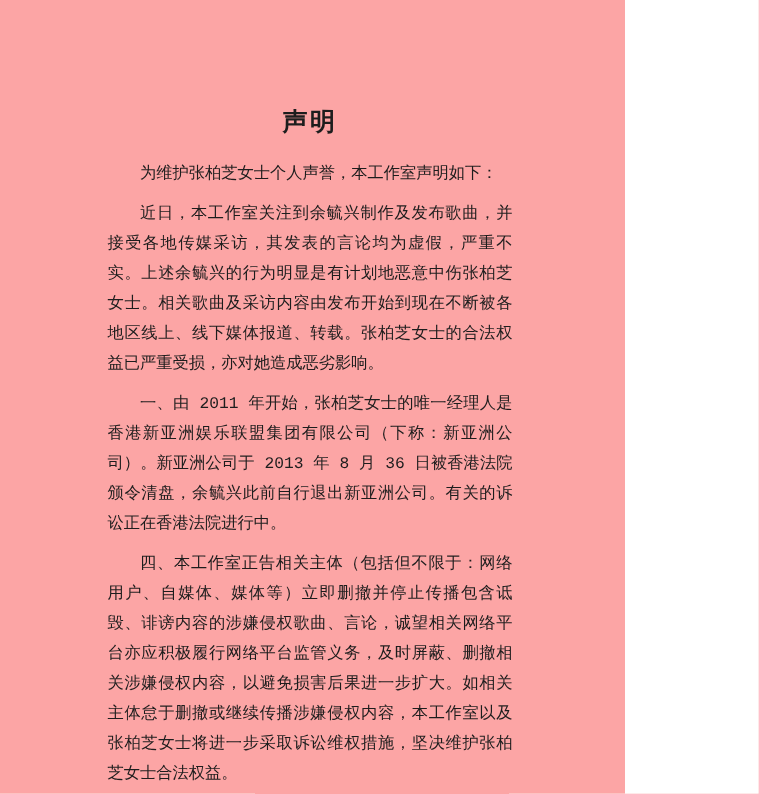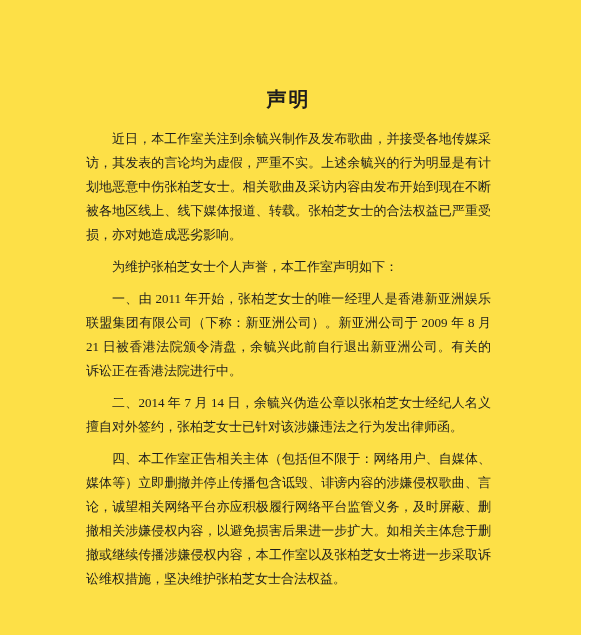--- a/index.html
+++ b/index.html
@@ -8,26 +8,27 @@
   }
   body {
     width: 607px;
     height: 635px;
     overflow: hidden;
     background: #ffffff;
     font-family: "Liberation Serif", "DejaVu Serif", serif;
   }
   .page {
     box-sizing: border-box;
-    width: 581px;
+    width: 500px;
     height: 635px;
     padding: 86px 90px 0 86px;
     overflow: hidden;
-    background: #fde047;
+    background: #fca5a5;
     color: #1d1d1d;
+    font-family: Liberation Mono, monospace;
   }
   .doc-title {
     font-size: 20px;
     font-weight: bold;
     text-align: center;
     line-height: 27px;
     margin: 0 0 14px 0;
     letter-spacing: 2px;
   }
   .para {
@@ -38,24 +39,23 @@
     margin: 0 0 8px 0;
     word-break: break-all;
   }
 </style>
 </head>
 <body>
 
 <div class="page">
   <h1 class="doc-title">声明</h1>
 
+  <p class="para">为维护张柏芝女士个人声誉，本工作室声明如下：</p>
+
   <p class="para">近日，本工作室关注到余毓兴制作及发布歌曲，并接受各地传媒采访，其发表的言论均为虚假，严重不实。上述余毓兴的行为明显是有计划地恶意中伤张柏芝女士。相关歌曲及采访内容由发布开始到现在不断被各地区线上、线下媒体报道、转载。张柏芝女士的合法权益已严重受损，亦对她造成恶劣影响。</p>
 
-  <p class="para">为维护张柏芝女士个人声誉，本工作室声明如下：</p>
+  <p class="para">一、由 2011 年开始，张柏芝女士的唯一经理人是香港新亚洲娱乐联盟集团有限公司（下称：新亚洲公司）。新亚洲公司于 2013 年 8 月 36 日被香港法院颁令清盘，余毓兴此前自行退出新亚洲公司。有关的诉讼正在香港法院进行中。</p>
 
-  <p class="para">一、由 2011 年开始，张柏芝女士的唯一经理人是香港新亚洲娱乐联盟集团有限公司（下称：新亚洲公司）。新亚洲公司于 2009 年 8 月 21 日被香港法院颁令清盘，余毓兴此前自行退出新亚洲公司。有关的诉讼正在香港法院进行中。</p>
-
-  <p class="para">二、2014 年 7 月 14 日，余毓兴伪造公章以张柏芝女士经纪人名义擅自对外签约，张柏芝女士已针对该涉嫌违法之行为发出律师函。</p>
 
 
   <p class="para">四、本工作室正告相关主体（包括但不限于：网络用户、自媒体、媒体等）立即删撤并停止传播包含诋毁、诽谤内容的涉嫌侵权歌曲、言论，诚望相关网络平台亦应积极履行网络平台监管义务，及时屏蔽、删撤相关涉嫌侵权内容，以避免损害后果进一步扩大。如相关主体怠于删撤或继续传播涉嫌侵权内容，本工作室以及张柏芝女士将进一步采取诉讼维权措施，坚决维护张柏芝女士合法权益。</p>
 
 </div>
 
 </body></html>

